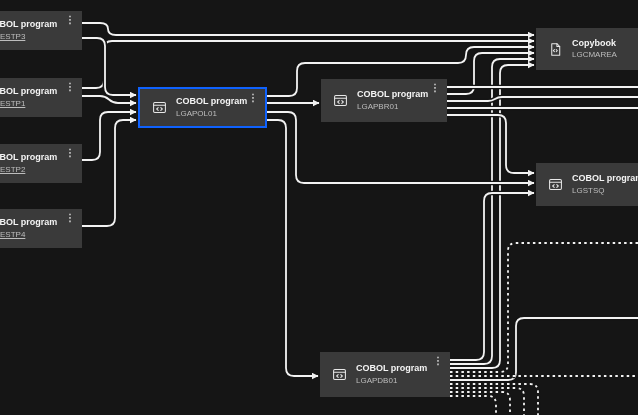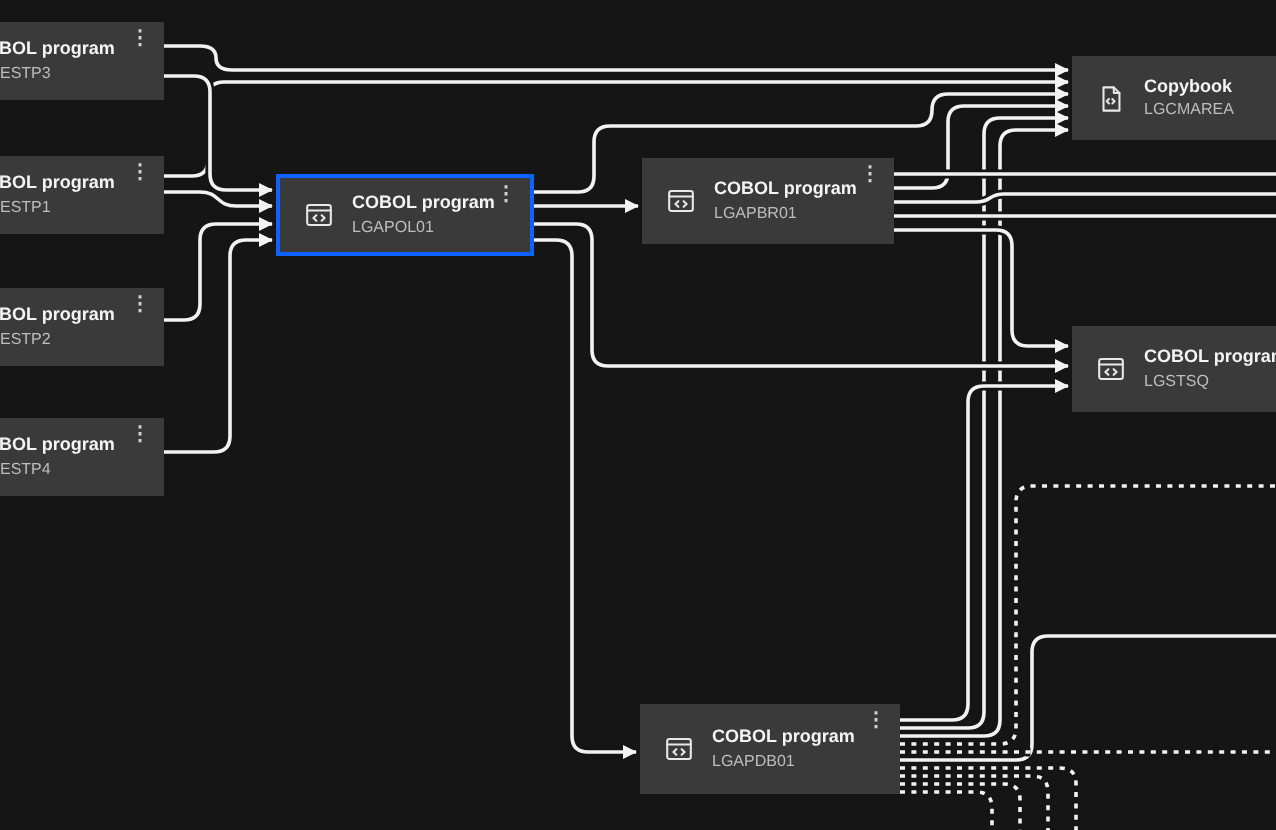--- a/index.html
+++ b/index.html
@@ -19,21 +19,21 @@
     padding-left:12px;color:#f4f4f4;
   }
   .node.selected{border:2px solid #0f62fe;}
   .node.clipped{padding-left:28px;}
   .nicon{width:15px;height:15px;margin-right:9px;flex:0 0 auto;display:block;}
   .nicon svg{display:block;width:15px;height:15px;}
   .nicon svg *{stroke:#e8e8e8;stroke-width:1.1;fill:none;stroke-linecap:round;stroke-linejoin:round;}
   .ntext{display:flex;flex-direction:column;line-height:1.25;min-width:0;}
   .ntitle{font-size:9px;font-weight:bold;color:#f4f4f4;white-space:nowrap;}
   .nsub{font-size:8px;color:#bdbdbd;white-space:nowrap;margin-top:1px;}
-  .clipped .nsub{margin-left:14px;}
+  .clipped .nsub{margin-left:14px;text-decoration:underline;}
   .kebab{
     position:absolute;top:4px;right:7px;font-size:10px;line-height:10px;
     color:#d0d0d0;font-weight:bold;cursor:pointer;user-select:none;
   }
 </style>
 </head>
 <body>
 
 <div id="canvas">
   <svg id="edges" width="638" height="415" viewBox="0 0 638 415">

